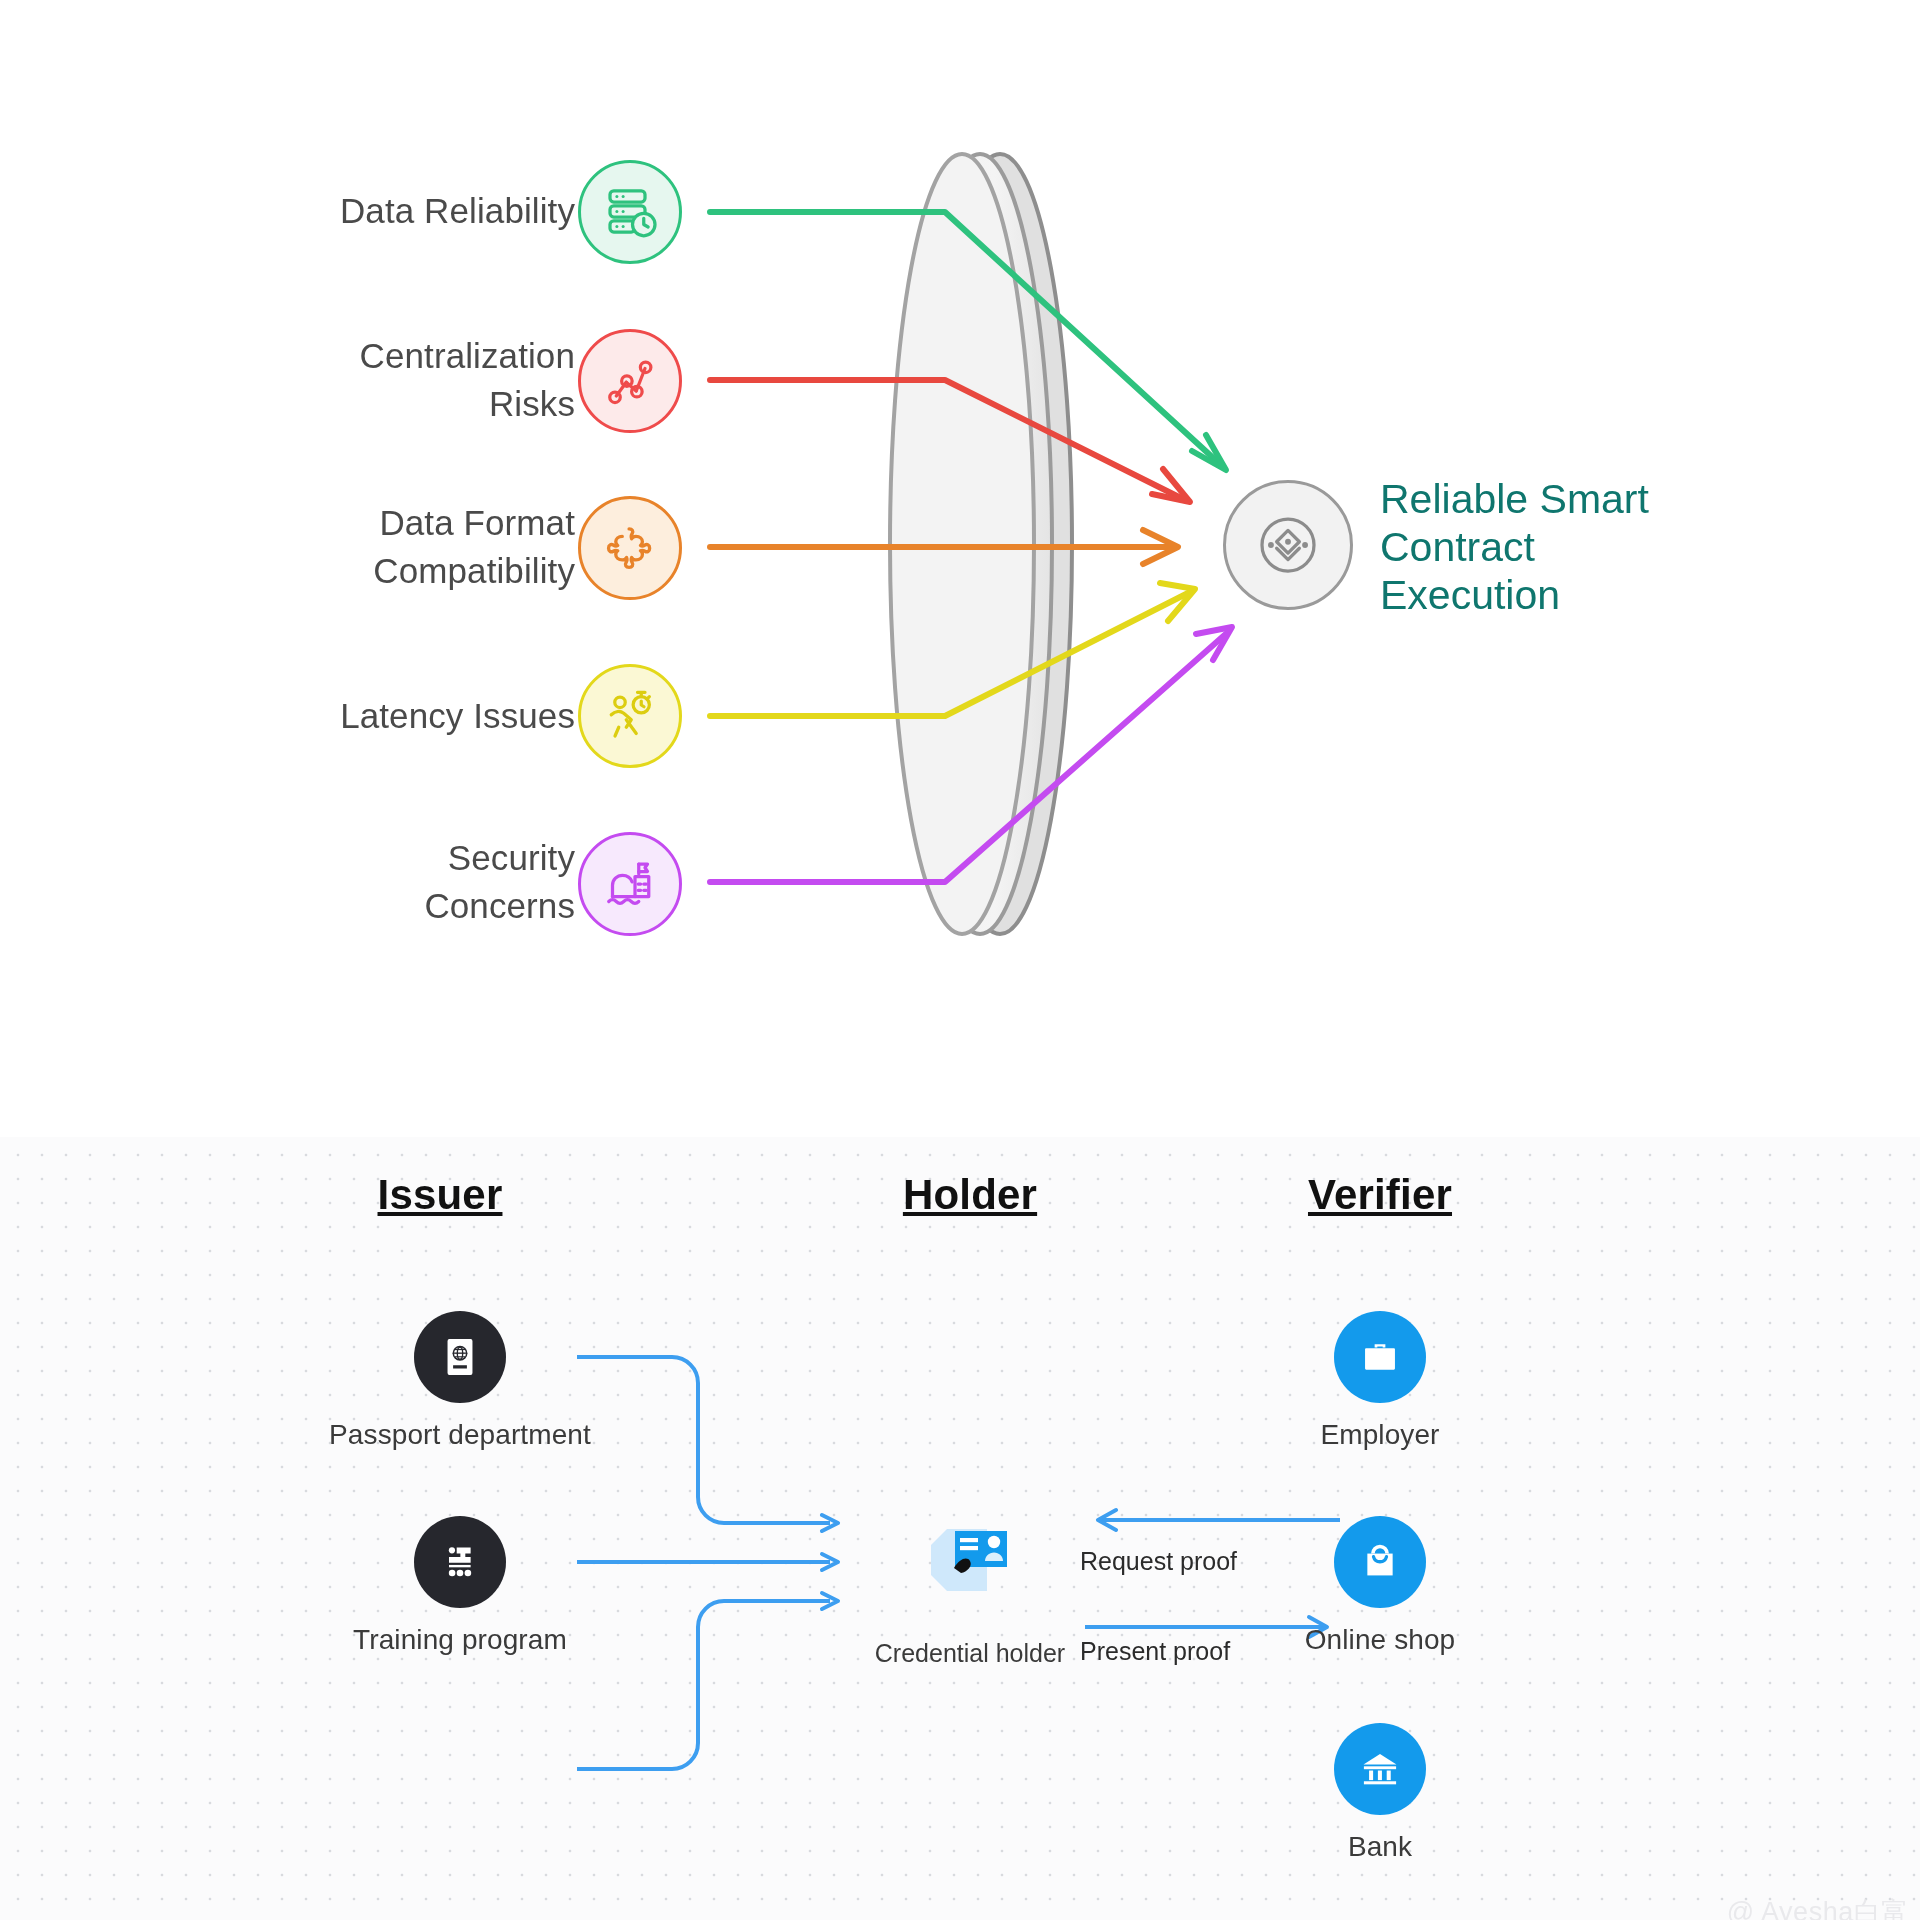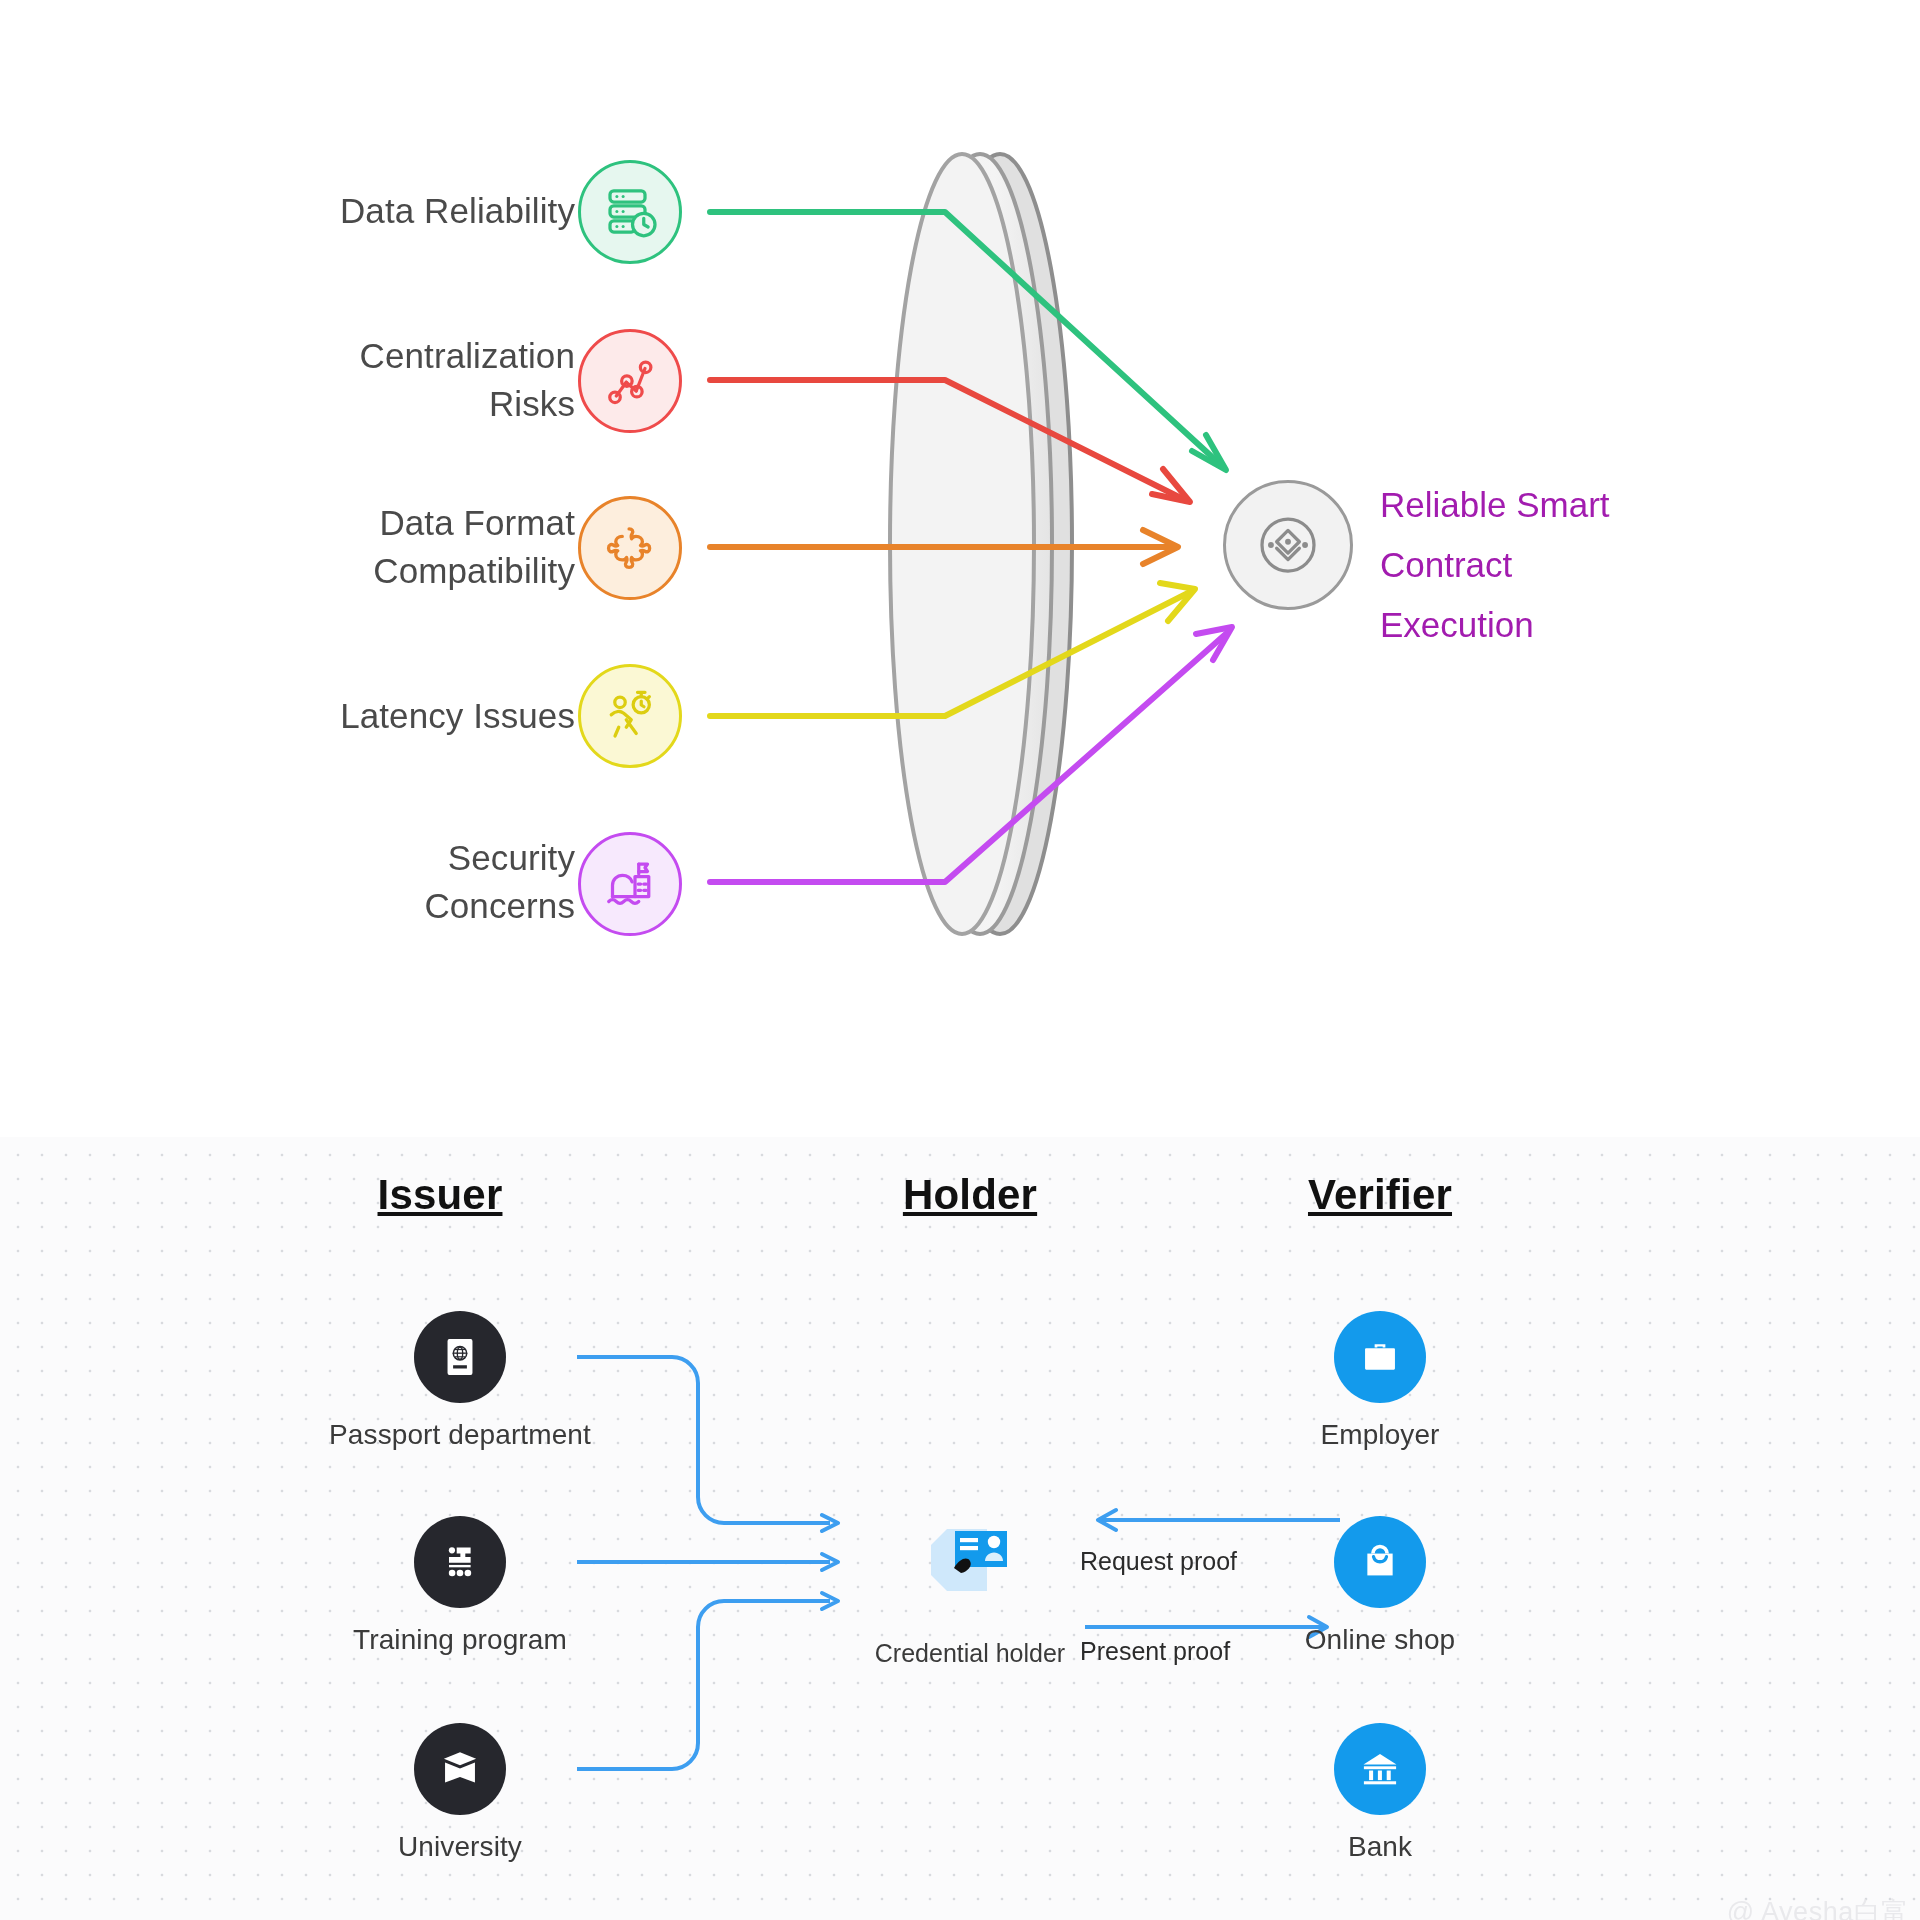--- a/index.html
+++ b/index.html
@@ -32,21 +32,21 @@
   }
   .target-icon{
     position:absolute;
     width:130px;height:130px;border-radius:50%;
     border:3px solid #9a9a9a;background:#f2f2f2;
     display:flex;align-items:center;justify-content:center;
     box-sizing:border-box;
   }
   .target-label{
     position:absolute;
-    color:#a21caf;font-size:35px;line-height:60px;white-space:pre-line;
+    color:#0f766e;font-size:41px;line-height:48px;white-space:pre-line;
   }
 
   
   .bottom-panel{
     position:absolute;left:0;top:1105px;width:1920px;height:815px;
     background-color:#fbfbfc;
     background-image:radial-gradient(#d8dade 1.5px, transparent 1.6px);
     background-size:24px 24px;
     background-position:6px 6px;
   }
@@ -267,29 +267,20 @@
           <path d="M10.2 4.1h7.6v3.2h-2.9v2.0h2.9v3.1H6.0V9.3h6.2V7.3h-2.0z"></path>
           <rect x="6.0" y="13.6" width="11.8" height="1.3"></rect>
           <circle cx="7.7" cy="18.0" r="1.8"></circle>
           <circle cx="12.0" cy="18.0" r="1.8"></circle>
           <circle cx="16.3" cy="18.0" r="1.8"></circle>
         </svg>
       </div>
       <div class="node-label">Training program</div>
     </div>
 
-    <div class="node" style="left:320px;top:586px;width:280px;">
-      <div class="node-circle dark">
-        <svg width="46" height="46" viewBox="0 0 24 24" fill="#ffffff">
-          <path d="M12 3.2 L20.4 6.6 L12 10.0 L3.6 6.6 Z"></path>
-          <path d="M4.2 8.6 L12 11.7 L19.8 8.6 L19.8 19.0 L12 16.2 L4.2 19.0 Z"></path>
-        </svg>
-      </div>
-      <div class="node-label">University</div>
-    </div>
 
     <div class="holder-node" style="left:830px;top:380px;width:280px;">
       <svg width="114" height="96" viewBox="0 0 114 96">
         <path d="M18 28 L34 12 L74 12 L74 74 L34 74 L18 58 Z" fill="#cfe8fb"></path>
         <rect x="42" y="14" width="52" height="36" fill="#139aec"></rect>
         <rect x="47" y="21" width="18" height="4.2" fill="#ffffff"></rect>
         <rect x="47" y="29" width="18" height="4.2" fill="#ffffff"></rect>
         <circle cx="81" cy="25" r="6.2" fill="#ffffff"></circle>
         <path d="M72 44c0-5 4-8.6 9-8.6s9 3.6 9 8.6z" fill="#ffffff" opacity=".85"></path>
         <path d="M41 51c5-9 13-12 16-7s-3 11-9 12z" fill="#111111"></path>

